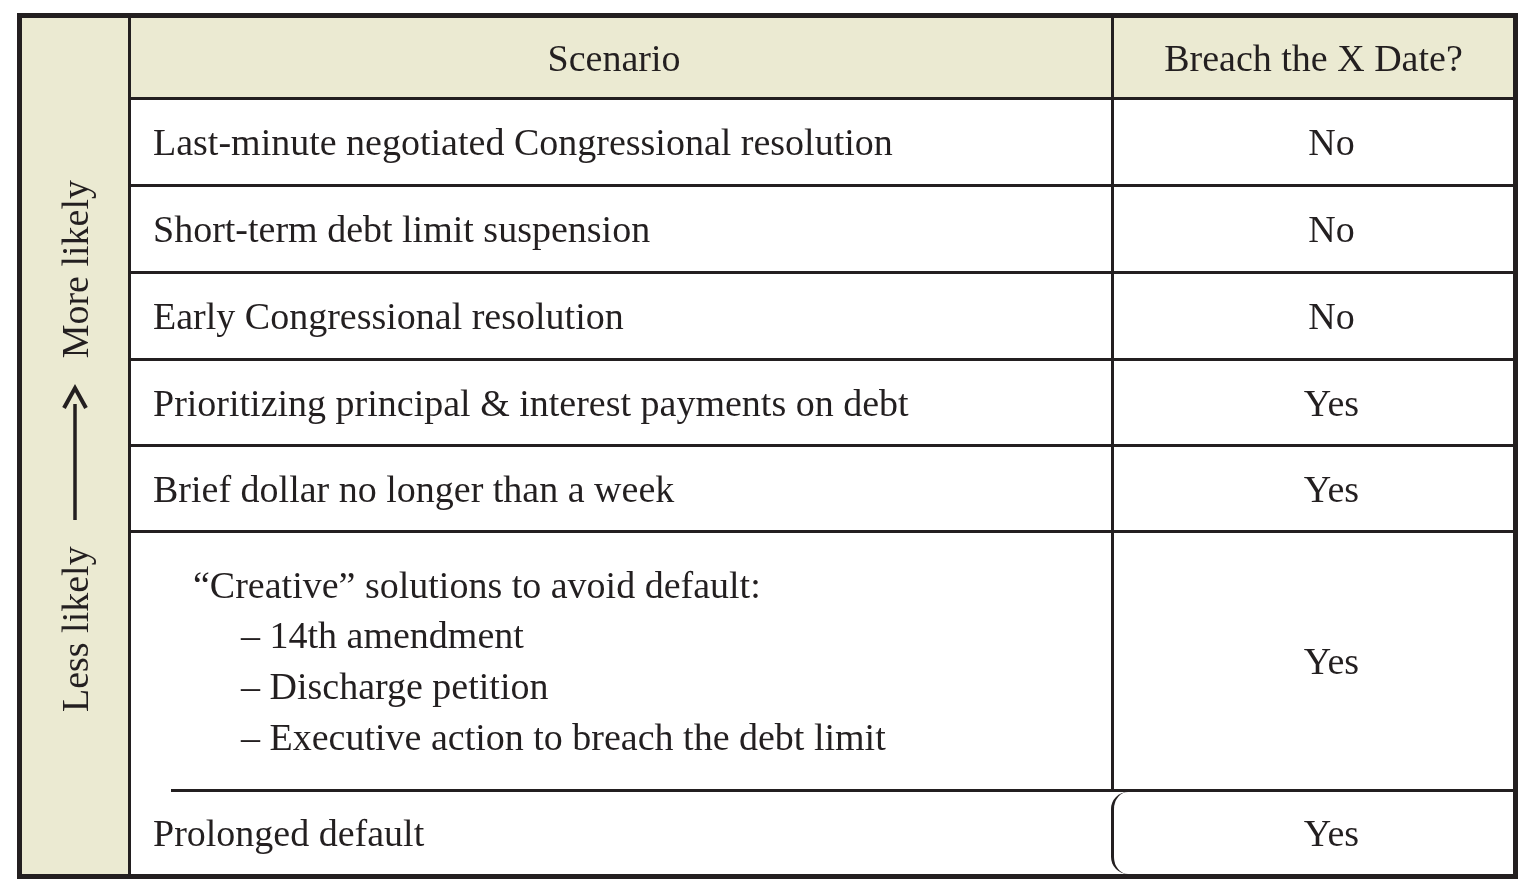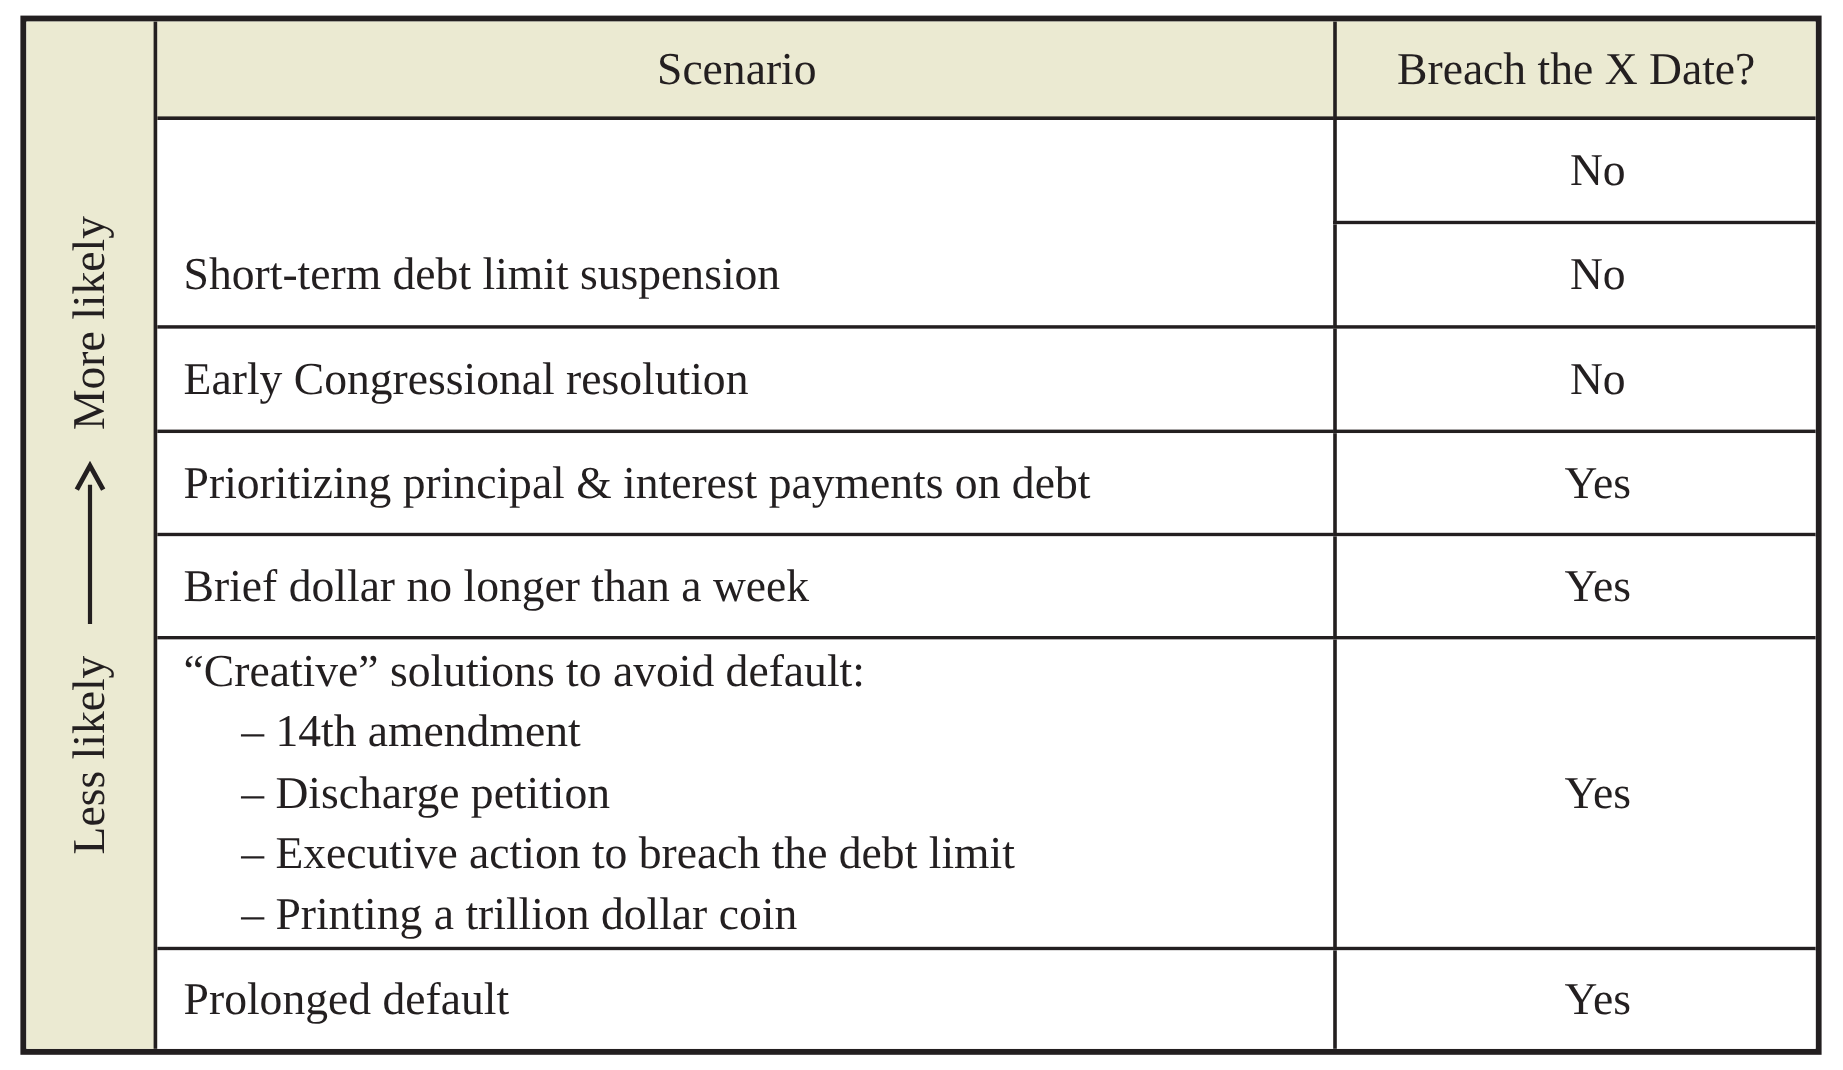--- a/index.html
+++ b/index.html
@@ -34,27 +34,28 @@
     font-size: 38px;
     display: flex;
     align-items: center;
     border-bottom: 3px solid var(--border);
     background: var(--cell-bg);
     padding-left: 36px;
   }
   .col-scenario { grid-column: 2; padding: 0 14px 0 22px; }
   .col-answer   { grid-column: 3; justify-content: center; border-left: 3px solid var(--border); font-family: Liberation Serif, serif; }
   .header-cell  { background: var(--band-bg); justify-content: center; padding-left: 0; }
-  .last-row     { border-bottom: none; }
+  .last-row     { border-bottom: none; border-radius: 17px; }
 
   .creative-cell {
     flex-direction: column;
     align-items: flex-start;
     justify-content: center;
     line-height: 1.33;
+    margin-left: 40px;
   }
   .creative-cell .sub-line { padding-left: 48px; text-align: center; }
 
   
   .axis-band {
     grid-column: 1;
     grid-row: 1 / span 8;
     background: var(--band-bg);
     border-right: 3px solid var(--border);
     position: relative;
@@ -84,40 +85,40 @@
           <line x1="2" y1="15" x2="118" y2="15" stroke="#231f20" stroke-width="3.5"></line>
           <polyline points="114,4 134,15 114,26" fill="none" stroke="#231f20" stroke-width="4" stroke-linejoin="miter"></polyline>
         </svg>
         <span>More likely</span>
       </div>
     </div>
 
     <div class="cell col-scenario header-cell" style="grid-row:1">Scenario</div>
     <div class="cell col-answer header-cell" style="grid-row:1">Breach the X Date?</div>
 
+    <div class="cell col-scenario" style="grid-row:2">Last-minute negotiated Congressional resolution</div>
     <div class="cell col-answer" style="grid-row:2">No</div>
 
     <div class="cell col-scenario" style="grid-row:3">Short-term debt limit suspension</div>
     <div class="cell col-answer" style="grid-row:3">No</div>
 
     <div class="cell col-scenario" style="grid-row:4">Early Congressional resolution</div>
     <div class="cell col-answer" style="grid-row:4">No</div>
 
     <div class="cell col-scenario" style="grid-row:5">Prioritizing principal &amp; interest payments on debt</div>
     <div class="cell col-answer" style="grid-row:5">Yes</div>
 
     <div class="cell col-scenario" style="grid-row:6">Brief dollar no longer than a week</div>
     <div class="cell col-answer" style="grid-row:6">Yes</div>
 
     <div class="cell col-scenario creative-cell" style="grid-row:7">
       <div class="lead-line">“Creative” solutions to avoid default:</div>
       <div class="sub-line">– 14th amendment</div>
       <div class="sub-line">– Discharge petition</div>
       <div class="sub-line">– Executive action to breach the debt limit</div>
-      <div class="sub-line">– Printing a trillion dollar coin</div>
     </div>
     <div class="cell col-answer" style="grid-row:7">Yes</div>
 
     <div class="cell col-scenario last-row" style="grid-row:8">Prolonged default</div>
     <div class="cell col-answer last-row" style="grid-row:8">Yes</div>
 
   </div>
 </div>
 
 </body></html>

